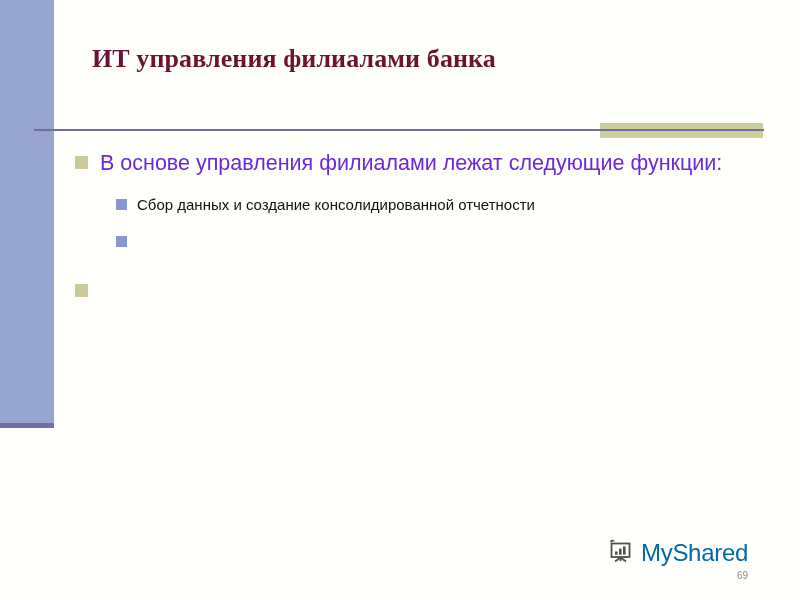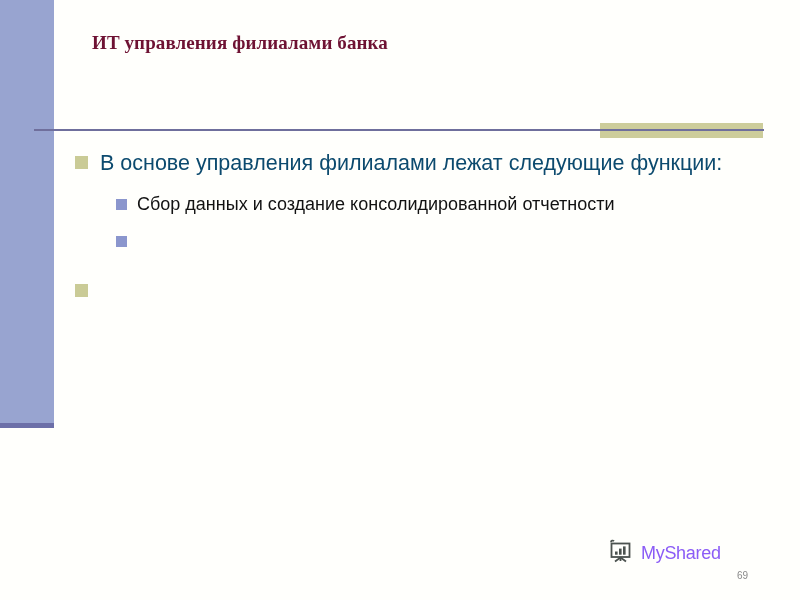--- a/index.html
+++ b/index.html
@@ -32,24 +32,24 @@
     top: 423px;
     width: 54px;
     height: 5px;
     background: #6c6fa8;
   }
 
   
   .slide-title {
     position: absolute;
     left: 92px;
-    top: 32px;
+    top: 44px;
     width: 660px;
     font-family: "Liberation Serif", serif;
-    font-size: 19px;
+    font-size: 26px;
     font-weight: bold;
     color: #6e1233;
     letter-spacing: 0.1px;
     white-space: nowrap;
   }
 
   
   .divider-accent {
     position: absolute;
     left: 600px;
@@ -74,36 +74,36 @@
     top: 148px;
     width: 800px;
   }
 
   .lvl1 {
     position: relative;
     padding-left: 100px;
     padding-right: 28px;
     font-size: 21.5px;
     line-height: 31px;
-    color: #0c4a6e;
+    color: #6d28d9;
   }
   .lvl1 .marker {
     position: absolute;
     left: 75px;
     top: 8px;
     width: 13px;
     height: 13px;
     background: #cacb96;
   }
 
   .lvl2 {
     position: relative;
     padding-left: 137px;
     padding-right: 110px;
-    font-size: 18px;
+    font-size: 15px;
     line-height: 27px;
     color: #121212;
   }
   .lvl2 .marker {
     position: absolute;
     left: 116px;
     top: 8px;
     width: 11px;
     height: 11px;
     background: #8b96cd;
@@ -119,22 +119,22 @@
   
   .watermark {
     position: absolute;
     left: 606px;
     top: 536px;
     display: flex;
     align-items: center;
     gap: 5px;
   }
   .watermark .wm-text {
-    font-size: 18px;
-    color: #8b5cf6;
+    font-size: 24px;
+    color: #0369a1;
     letter-spacing: -0.3px;
   }
   .page-number {
     position: absolute;
     left: 737px;
     top: 570px;
     font-size: 10px;
     color: #8a8a8a;
   }
 </style>

